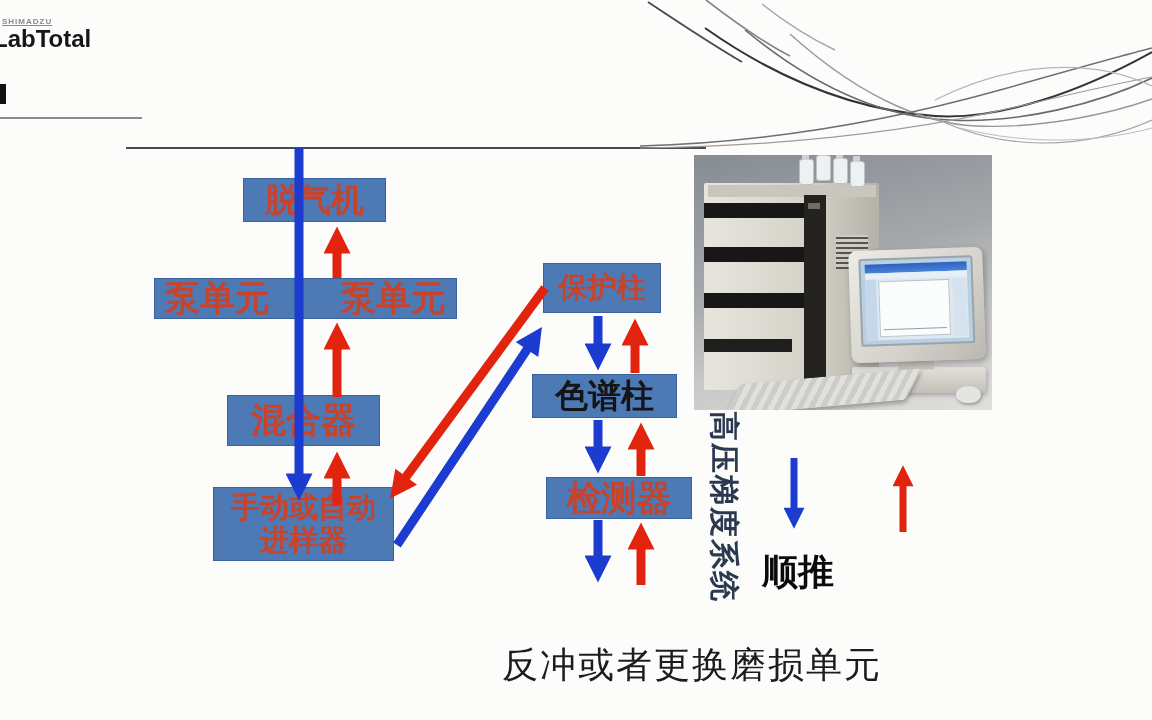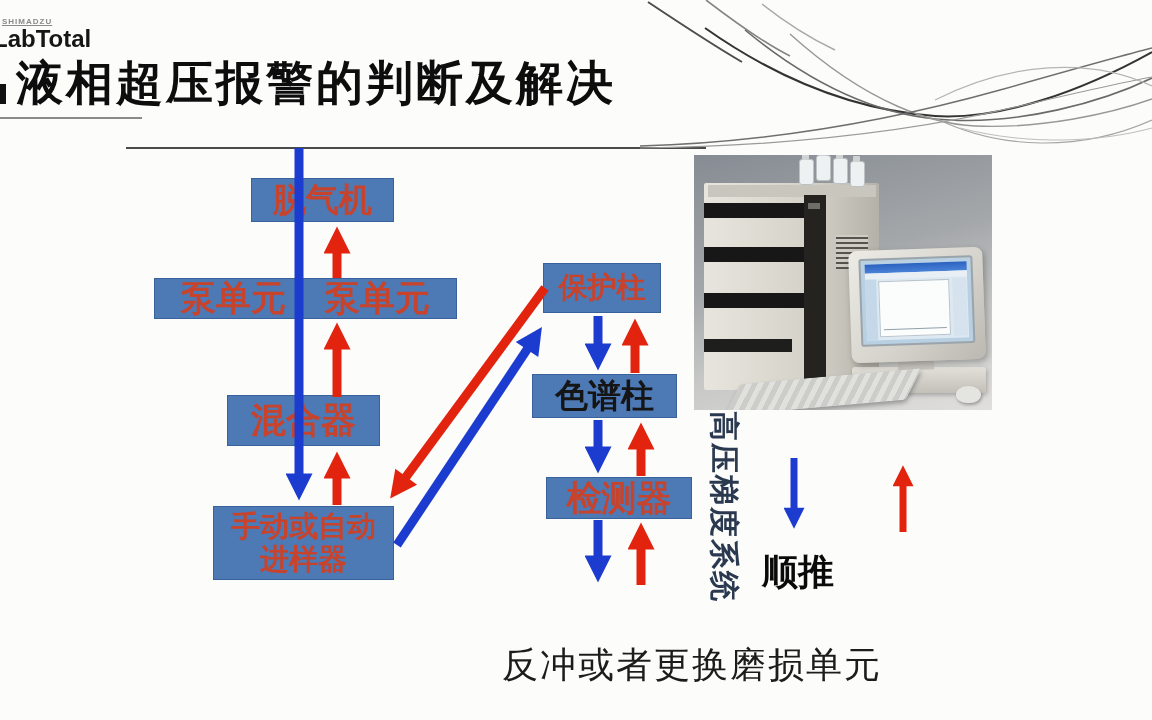--- a/index.html
+++ b/index.html
@@ -21,24 +21,24 @@
   .rule{position:absolute;left:126px;top:147px;width:580px;height:2px;background:#4a4a4a;}
   
   .swirls{position:absolute;left:600px;top:0;width:552px;height:160px;}
   
   .box{
     position:absolute;background:#4d79b5;border:1px solid #39629c;box-sizing:border-box;
     display:flex;align-items:center;justify-content:center;
     color:#c8432c;font-weight:700;z-index:2;
   }
   .box.black-text{color:#151515;}
-  .box-degasser{left:251px;top:178px;width:143px;height:44px;font-size:33px;}
-  .box-pumps{left:154px;top:278px;width:303px;height:41px;font-size:35px;justify-content:space-between;padding:0 26px;}
+  .box-degasser{left:243px;top:178px;width:143px;height:44px;font-size:33px;}
+  .box-pumps{left:154px;top:278px;width:303px;height:41px;font-size:35px;justify-content:space-between;padding:0 10px;}
   .box-mixer{left:227px;top:395px;width:153px;height:51px;font-size:35px;}
-  .box-injector{left:213px;top:506px;width:181px;height:74px;font-size:29px;flex-direction:column;line-height:1.15;}
+  .box-injector{left:213px;top:487px;width:181px;height:74px;font-size:29px;flex-direction:column;line-height:1.15;}
   .box-guard{left:543px;top:263px;width:118px;height:50px;font-size:29px;font-family:Liberation Mono, monospace;}
   .box-column{left:532px;top:374px;width:145px;height:44px;font-size:33px;font-family:Liberation Serif, serif;}
   .box-detector{left:546px;top:477px;width:146px;height:42px;font-size:35px;}
   
   .overlay{position:absolute;left:0;top:0;width:1152px;height:720px;z-index:3;pointer-events:none;}
   
   .system-label{
     position:absolute;left:703px;top:411px;height:200px;z-index:4;
     writing-mode:vertical-rl;text-orientation:sideways;
     font-size:30px;font-weight:700;color:#2b3950;letter-spacing:2px;
@@ -89,21 +89,20 @@
 </head>
 <body>
 
 <div class="slide">
 
   <div class="logo">
     <span class="small">SHIMADZU</span>
     <span class="big">LabTotal</span>
   </div>
   <div class="left-mark"></div>
-  <div class="title">液相超压报警的判断及解决</div>
   <div class="title-underline"></div>
   <div class="rule"></div>
 
   <svg class="swirls" viewBox="0 0 552 160">
     <g fill="none">
       <path d="M48,2 C90,30 118,48 142,62" stroke="#4e4e4e" stroke-width="2"></path>
       <path d="M106,0 C140,26 166,44 190,56" stroke="#848484" stroke-width="1.6"></path>
       <path d="M162,4 C190,26 214,40 235,50" stroke="#a8a8a8" stroke-width="1.4"></path>
       <path d="M105,28 C200,95 280,112 335,116 C400,120 480,92 552,52" stroke="#333" stroke-width="2"></path>
       <path d="M145,30 C230,100 300,118 350,120 C420,124 500,103 552,78" stroke="#6a6a6a" stroke-width="1.6"></path>

